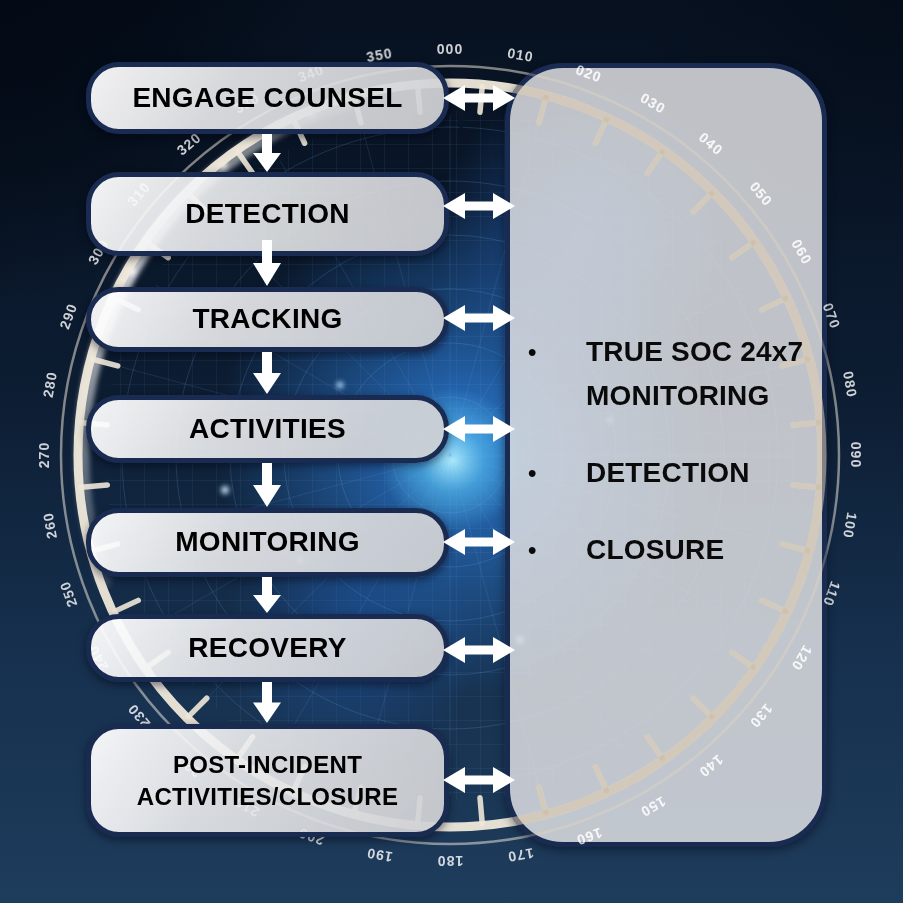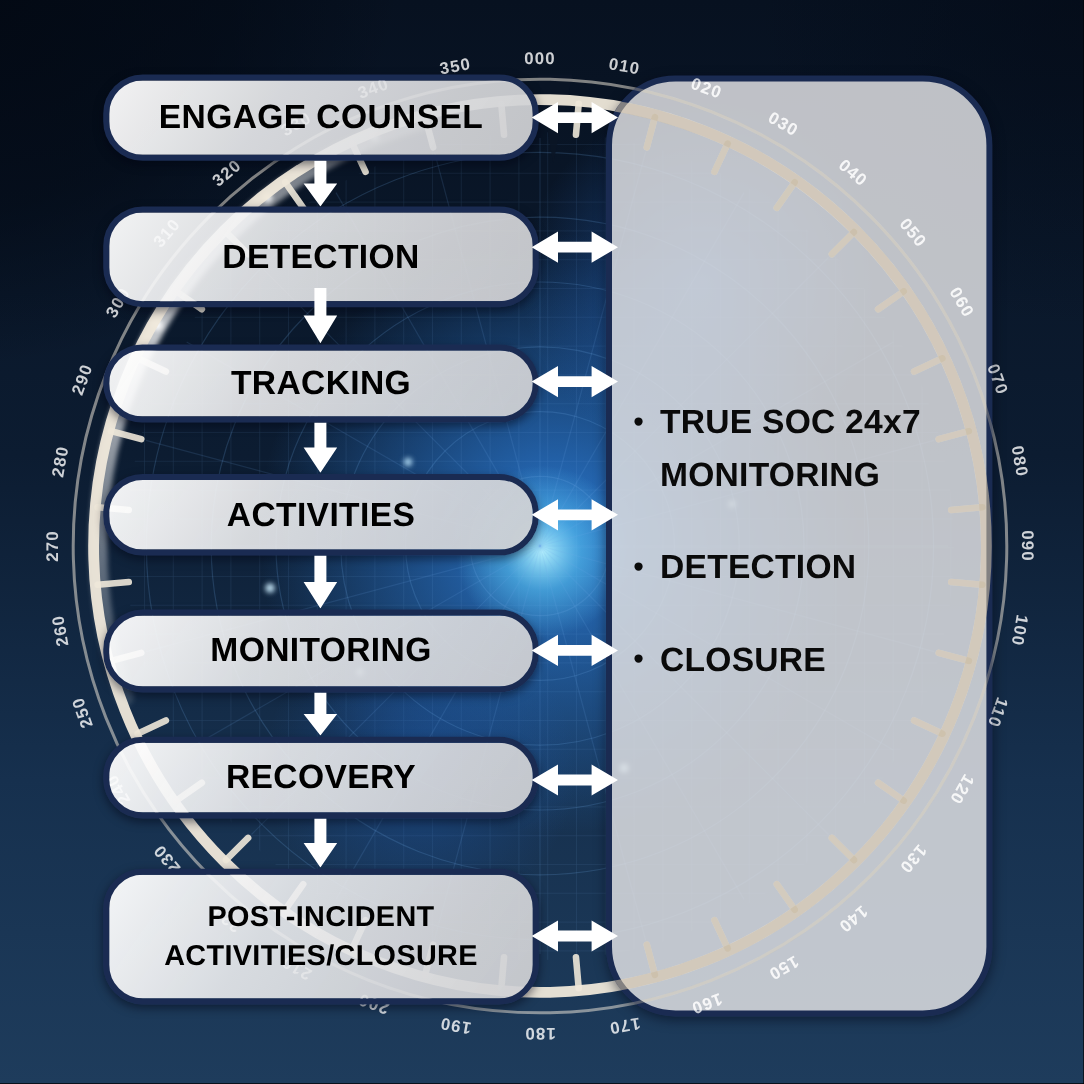--- a/index.html
+++ b/index.html
@@ -28,21 +28,21 @@
   .panel{
     position:absolute;z-index:2;left:505px;top:63px;width:322px;height:784px;
     box-sizing:border-box;border:5px solid var(--accent-navy);border-radius:58px;
     background:rgba(221,222,226,0.86);
     box-shadow:0 3px 10px rgba(0,5,20,.5);
   }
   .bullets{position:absolute;z-index:4;left:528px;top:330px;width:288px;}
   .bullet-item{display:flex;align-items:flex-start;margin-bottom:33px;
     color:#0a0a0a;font-weight:bold;font-size:28px;line-height:44px;letter-spacing:.2px;}
   .bullet-dot{flex:none;width:22px;font-size:24px;line-height:44px;}
-  .bullet-text{flex:1;}
+  .bullet-text{flex:1;margin-left:36px;}
 
   
   .flow{position:absolute;inset:0;z-index:5;}
   .step{
     position:absolute;left:86px;width:363px;box-sizing:border-box;
     border:5px solid var(--accent-navy);border-radius:33px;
     background:
       linear-gradient(125deg, rgba(255,255,255,.95) 0%, rgba(236,237,239,.90) 38%, rgba(216,217,220,.92) 75%, rgba(206,207,210,.94) 100%);
     display:flex;align-items:center;justify-content:center;text-align:center;
     box-shadow:0 3px 8px rgba(0,4,18,.5);

